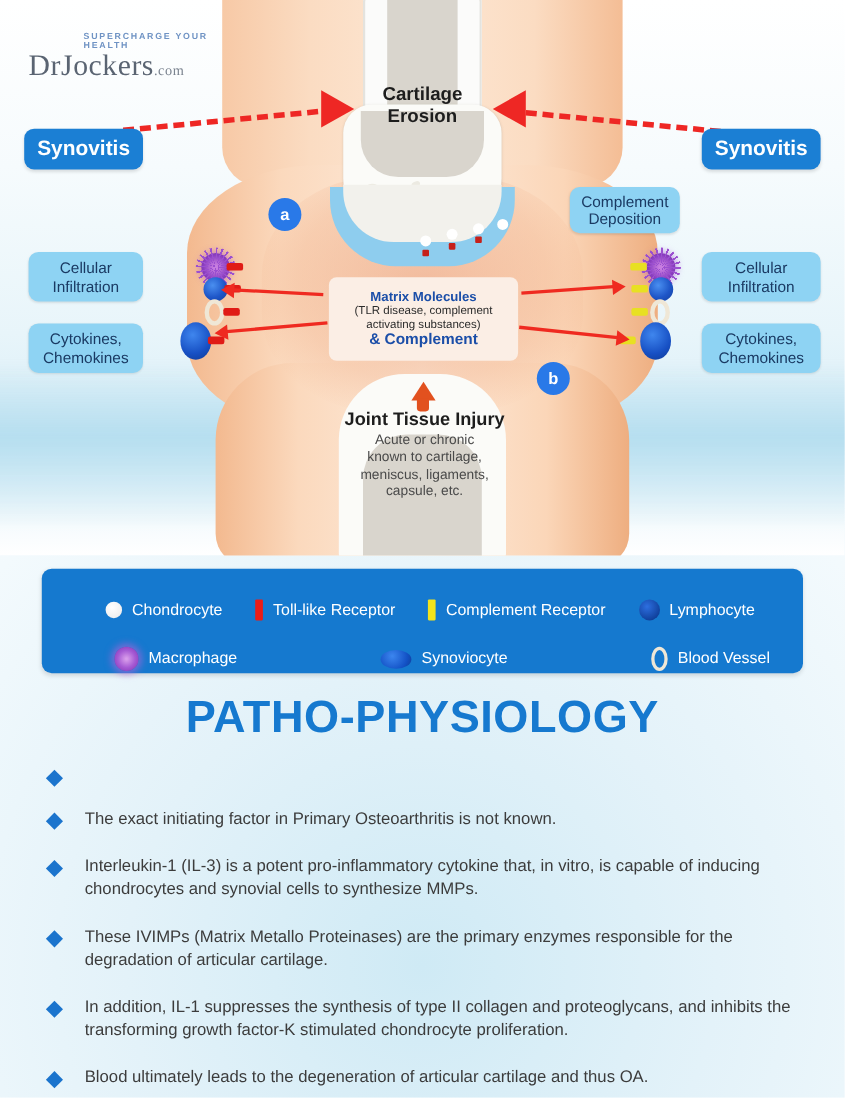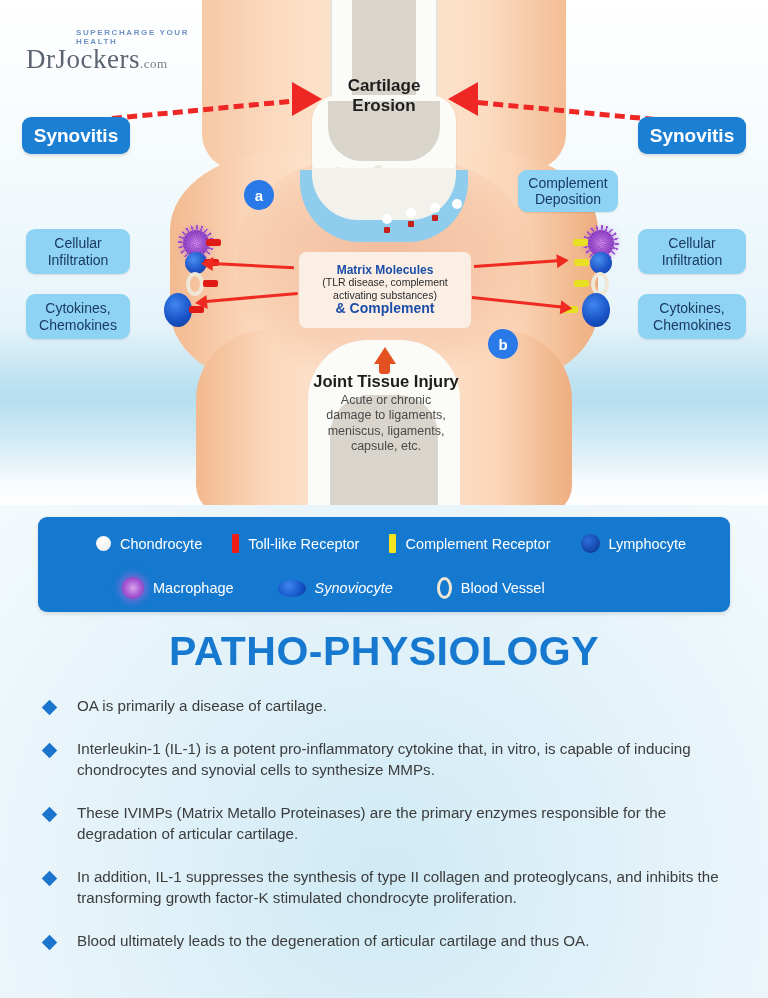--- a/index.html
+++ b/index.html
@@ -222,23 +222,23 @@
   
   .chondro{position:absolute;width:10px;height:10px;border-radius:50%;background:#ffffff;}
   .chondro-r{position:absolute;width:6px;height:6px;background:#c6201a;border-radius:1px;}
 
   
   .legend{
     position:absolute;left:38px;top:517px;width:692px;height:95px;
     background:#1579cf;border-radius:9px;
     box-shadow:0 2px 4px rgba(0,0,0,.12);
   }
-  .legend-row{position:absolute;display:flex;align-items:center;}
+  .legend-row{position:absolute;display:flex;align-items:center;margin-top:11px;}
   .legend-row.row1{left:0;top:17px;width:692px;justify-content:flex-start;padding-left:58px;box-sizing:border-box;}
-  .legend-row.row2{left:0;top:60px;width:692px;justify-content:flex-start;padding-left:84px;box-sizing:border-box;}
+  .legend-row.row2{left:0;top:60px;width:692px;justify-content:space-between;padding-left:66px;box-sizing:border-box;}
   .li{display:flex;align-items:center;gap:9px;margin-right:30px;}
   .li span.lbl{color:#ffffff;font-size:14.5px;white-space:nowrap;}
   .ic{display:inline-block;flex:0 0 auto;}
   .ic-chondro{width:15px;height:15px;border-radius:50%;background:radial-gradient(circle at 40% 35%,#ffffff 0%,#f0f0f0 70%,#d9d9d9 100%);}
   .ic-tlr{width:7px;height:19px;background:#ec1c16;border-radius:1px;}
   .ic-cr{width:7px;height:19px;background:#f3e41c;border-radius:1px;}
   .ic-lymph{width:19px;height:19px;border-radius:50%;background:radial-gradient(circle at 38% 34%,#2d6fe0 0%,#11429f 70%,#0a2d78 100%);}
   .ic-macro{
     width:22px;height:22px;border-radius:50%;position:relative;
     background:radial-gradient(circle,#d79bea 5%,#a75bd4 50%,#7e2fb2 100%);
@@ -346,21 +346,21 @@
       <div class="t2">activating substances)</div>
       <div class="t3">&amp; Complement</div>
     </div>
 
     <div class="jti-arrow"></div>
     <div class="jti-arrow-stem"></div>
     <div class="jti">
       <div class="h">Joint Tissue Injury</div>
       <div class="p">
         <div>Acute or chronic</div>
-        <div>damage to ligaments,</div>
+        <div>known to cartilage,</div>
         <div>meniscus, ligaments,</div>
         <div>capsule, etc.</div>
       </div>
     </div>
 
     <div class="marker mark-a">a</div>
     <div class="marker mark-b">b</div>
 
     <div class="pill pill-dark syn-l">Synovitis</div>
     <div class="pill pill-dark syn-r">Synovitis</div>
@@ -395,41 +395,44 @@
       <div class="li">
         <span class="ic ic-lymph"></span>
         <span class="lbl">Lymphocyte</span>
       </div>
     </div>
     <div class="legend-row row2">
       <div class="li" style="margin-right:44px;">
         <span class="ic ic-macro"></span>
         <span class="lbl">Macrophage</span>
       </div>
-      <div class="li" style="margin-right:44px;font-style:italic;">
+      <div class="li" style="margin-right:44px;">
         <span class="ic ic-syno"></span>
         <span class="lbl">Synoviocyte</span>
       </div>
       <div class="li">
         <span class="ic ic-vessel"></span>
         <span class="lbl">Blood Vessel</span>
       </div>
     </div>
   </div>
 
   <div class="headline">PATHO-PHYSIOLOGY</div>
 
   <div class="bullets">
     <div class="bullet">
       <span class="diamond"></span>
-      <span class="btext">OA is primarily a disease of cartilage.</span>
-    </div>
-    <div class="bullet">
-      <span class="diamond"></span>
-      <span class="btext">Interleukin-1 (IL-1) is a potent pro-inflammatory cytokine that, in vitro, is capable of inducing chondrocytes and synovial cells to synthesize MMPs.</span>
+    </div>
+    <div class="bullet">
+      <span class="diamond"></span>
+      <span class="btext">The exact initiating factor in Primary Osteoarthritis is not known.</span>
+    </div>
+    <div class="bullet">
+      <span class="diamond"></span>
+      <span class="btext">Interleukin-1 (IL-3) is a potent pro-inflammatory cytokine that, in vitro, is capable of inducing chondrocytes and synovial cells to synthesize MMPs.</span>
     </div>
     <div class="bullet">
       <span class="diamond"></span>
       <span class="btext">These IVIMPs (Matrix Metallo Proteinases) are the primary enzymes responsible for the degradation of articular cartilage.</span>
     </div>
     <div class="bullet">
       <span class="diamond"></span>
       <span class="btext">In addition, IL-1 suppresses the synthesis of type II collagen and proteoglycans, and inhibits the transforming growth factor-K stimulated chondrocyte proliferation.</span>
     </div>
     <div class="bullet">

